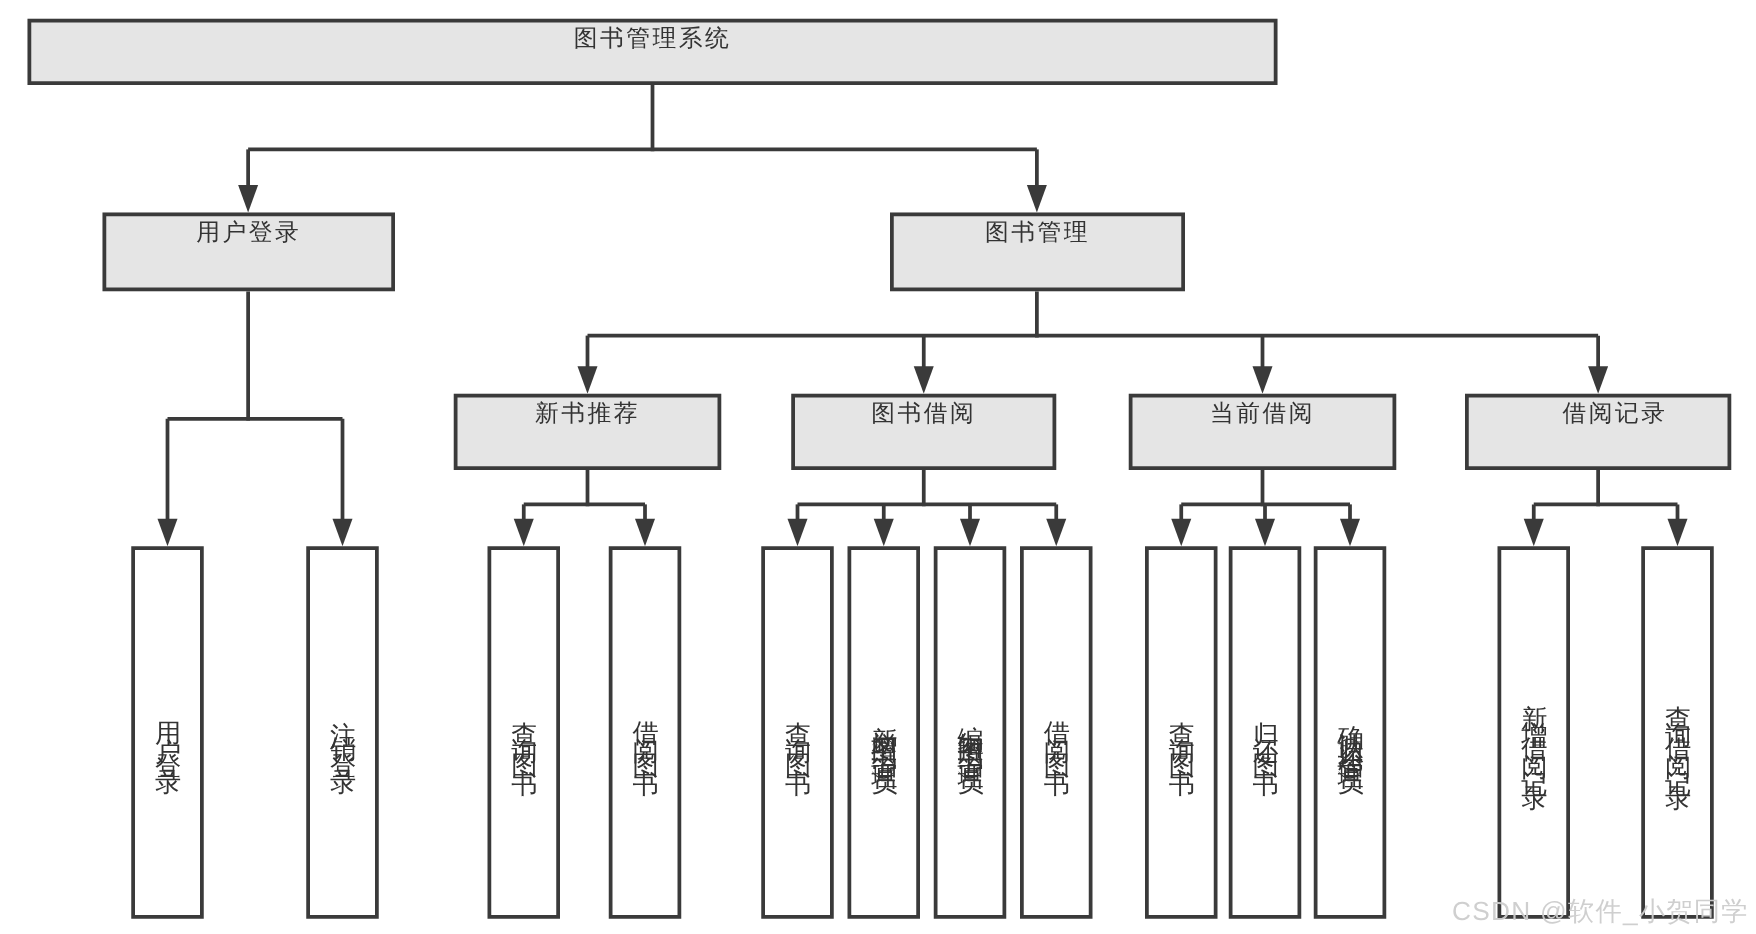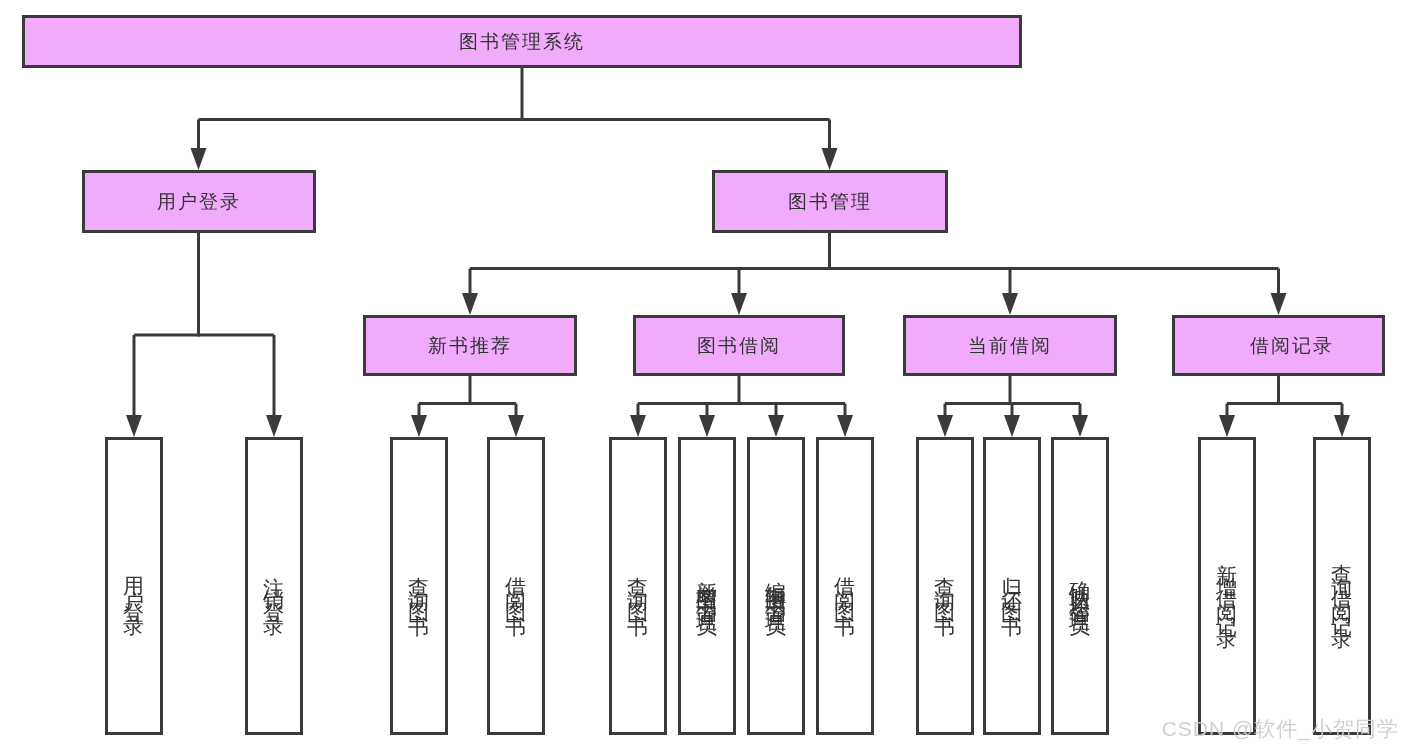--- a/index.html
+++ b/index.html
@@ -8,23 +8,23 @@
     width:1405px;height:747px;
     background:#ffffff;
     overflow:hidden;
     font-family:"Liberation Sans","DejaVu Sans",sans-serif;
     color:#2f2f2f;
   }
   .box{
     position:absolute;
     box-sizing:border-box;
     border:3px solid #3a3a3a;
-    background:#f0abfc;
+    background:#e5e5e5;
     display:flex;
-    align-items:center;
+    align-items:flex-start;
     justify-content:center;
     text-align:center;
   }
   .h-label{
     font-size:19px;
     letter-spacing:2px;
     white-space:nowrap;
     color:#333333;
   }
   .root-box{left:22px;top:15px;width:1000px;height:53px;}

